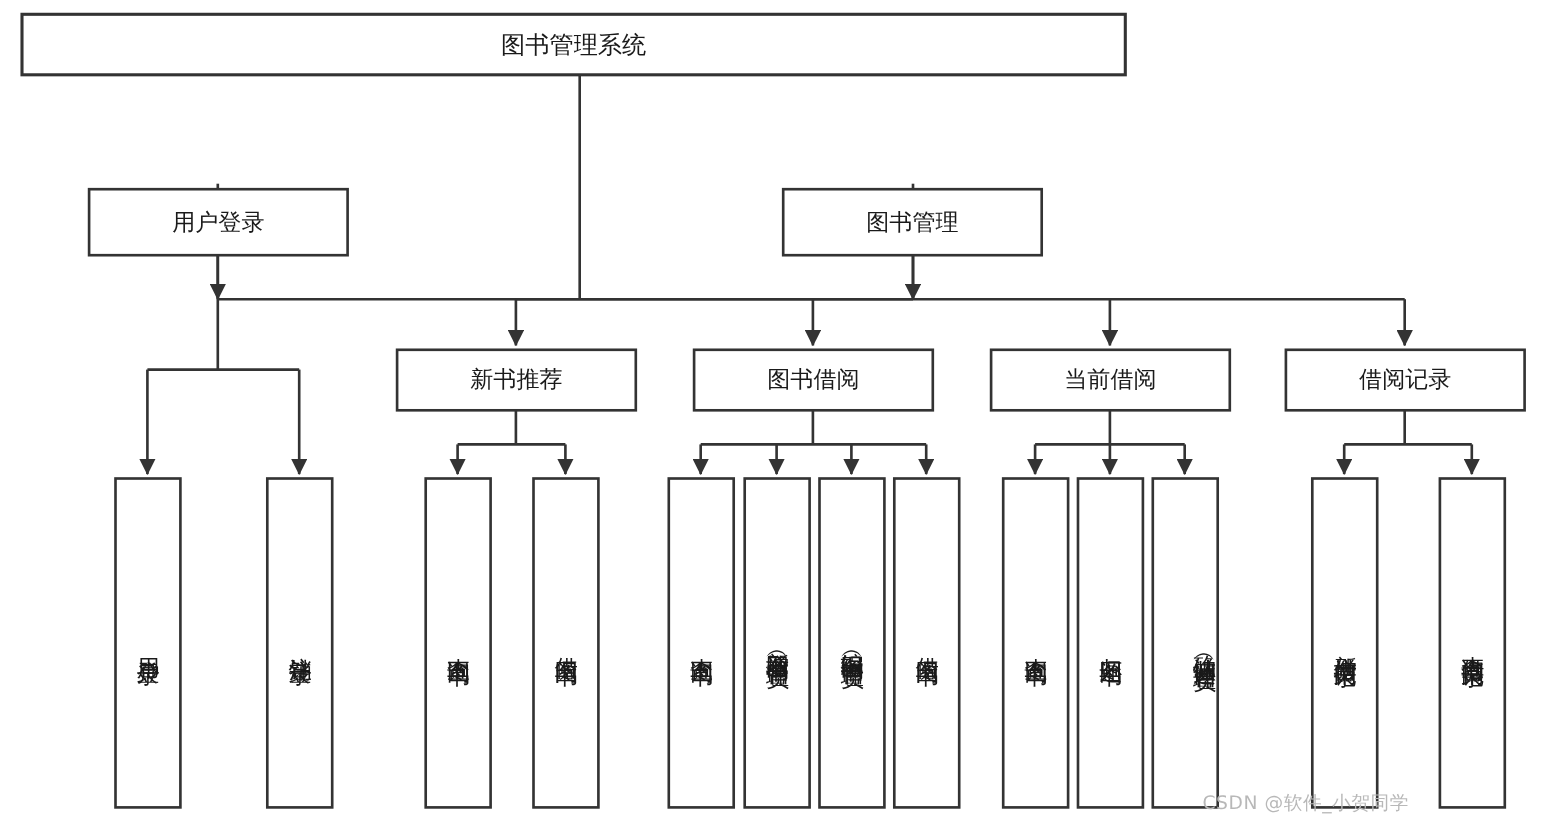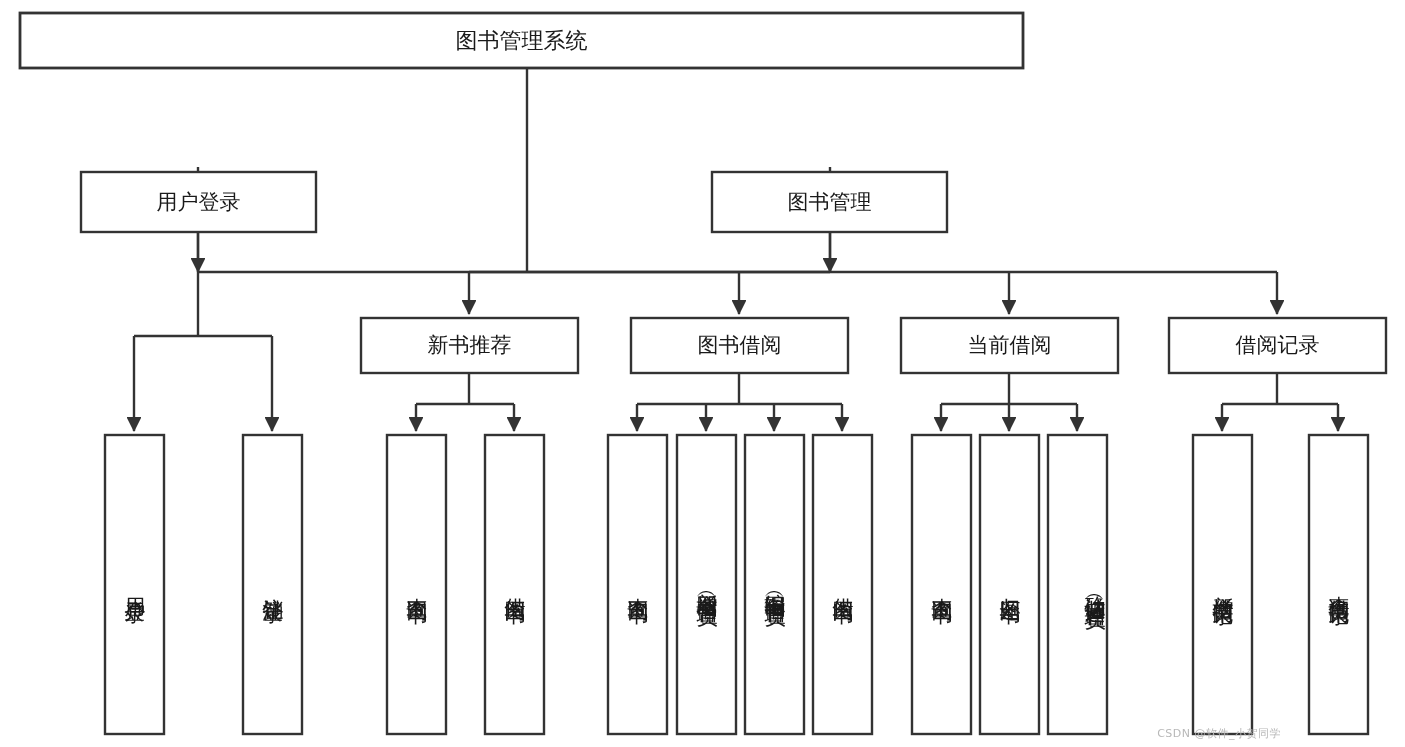--- a/index.html
+++ b/index.html
@@ -74,21 +74,21 @@
     align-items: center;
     justify-content: center;
     white-space: nowrap;
     pointer-events: none;
   }
   .watermark {
     position: absolute;
     right: 8px;
     bottom: 6px;
     font-family: "DejaVu Sans", "Liberation Sans", sans-serif;
-    font-size: 11px;
+    font-size: 17px;
     color: #b8b8b8;
     letter-spacing: 0.5px;
     white-space: nowrap;
     margin-top: 47px;
   }
 </style>
 </head>
 <body>
 
 <div id="diagram-root">

